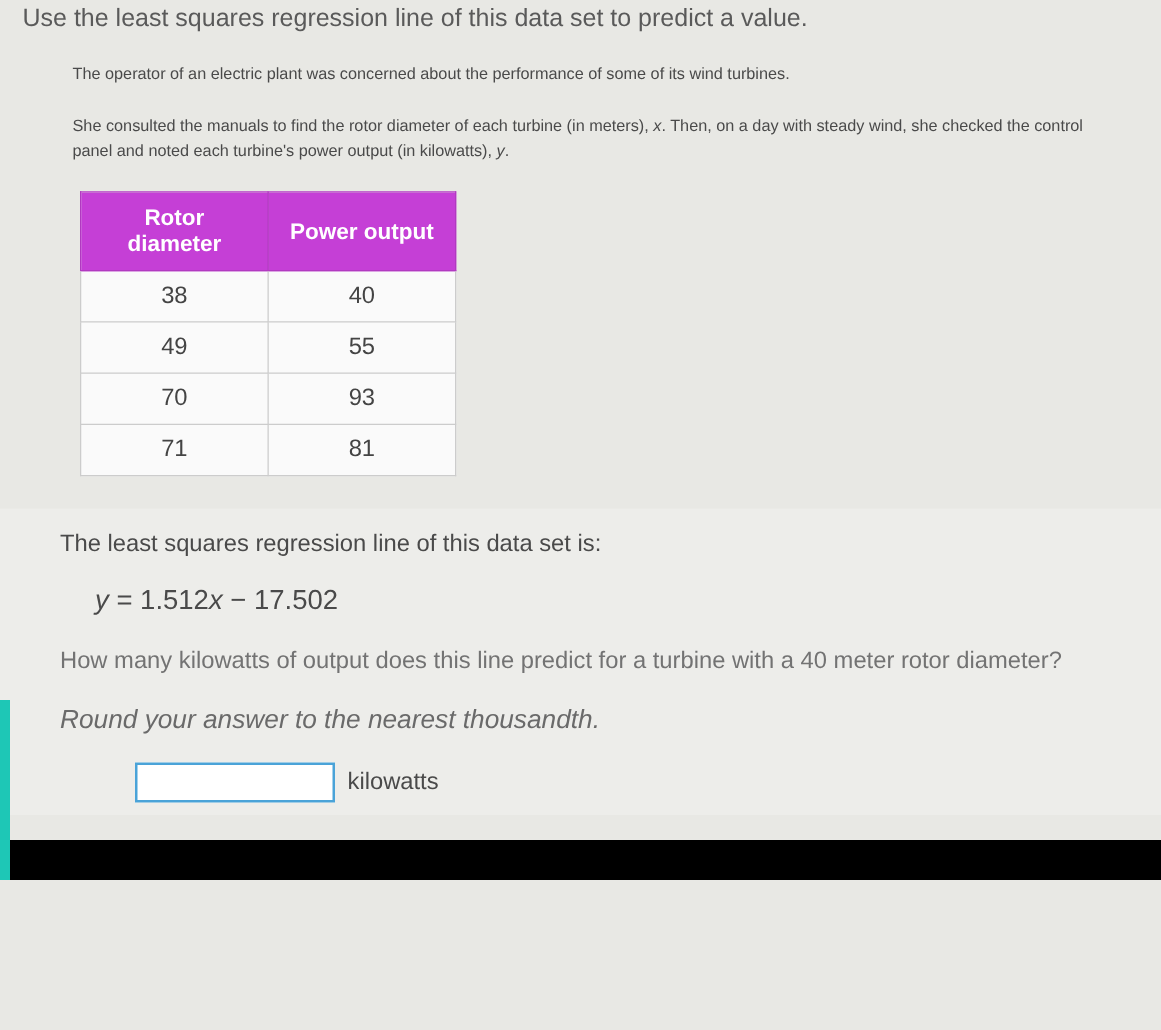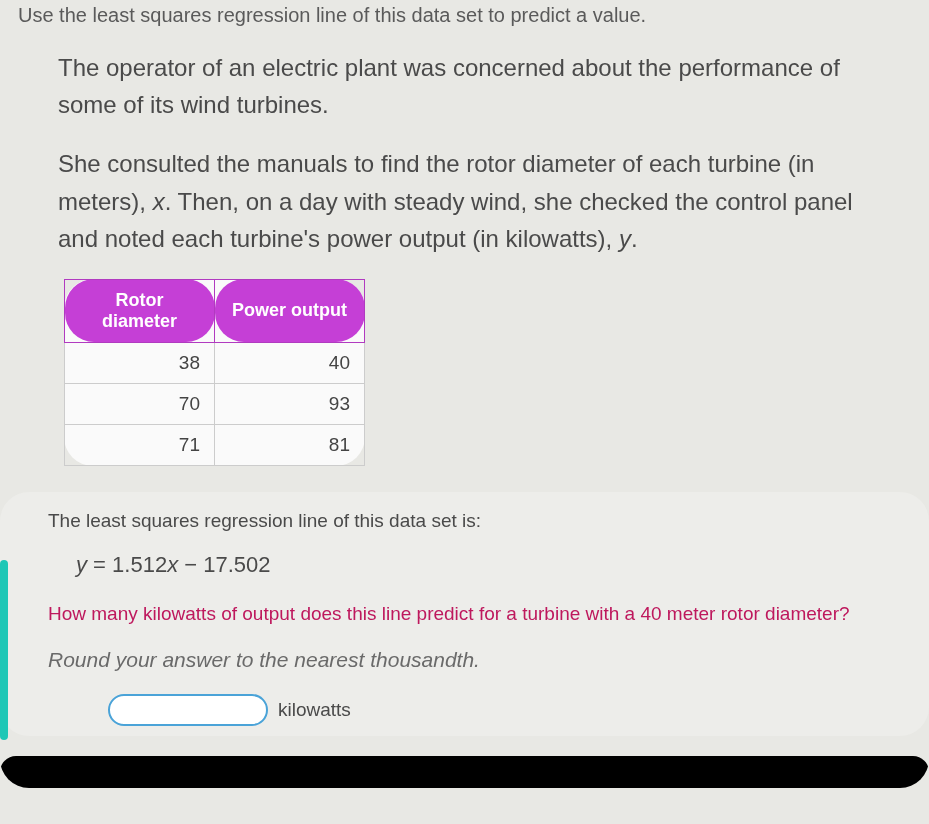--- a/index.html
+++ b/index.html
@@ -1,15 +1,15 @@
 <!DOCTYPE html>
 <html><head>
   <meta charset="utf-8">
   <style>
-    * { box-sizing: border-box; margin: 0; padding: 0; border-radius: 29px; }
+    * { box-sizing: border-box; margin: 0; padding: 0; }
     body {
       font-family: Arial, Helvetica, sans-serif;
       background: #e8e8e4;
       width: 929px;
       color: #4a4a4a;
       position: relative;
     }
     .page {
       padding: 0 0 20px 0;
     }
@@ -23,21 +23,21 @@
     }
     .header-instruction {
       font-size: 20px;
       color: #5a5a5a;
       padding: 4px 18px 22px 18px;
     }
     .content {
       padding: 0 58px 0 58px;
     }
     .para {
-      font-size: 24px;
+      font-size: 13px;
       color: #4a4a4a;
       line-height: 1.55;
       margin-bottom: 22px;
     }
     .italic-var {
       font-style: italic;
     }
     table.data {
       border-collapse: collapse;
       margin: 6px 0 26px 6px;
@@ -47,21 +47,21 @@
       background: #c53fd6;
       color: #ffffff;
       font-weight: bold;
       font-size: 18px;
       padding: 10px 14px;
       border: 1px solid #b13ac0;
     }
     table.data td {
       font-size: 19px;
       color: #444;
-      text-align: right;
+      text-align: center;
       border: 1px solid #ccc;
       padding: 9px 14px;
       width: 150px;
     }
     .section2 {
       padding: 18px 48px 10px 48px;
       background: #ededea;
     }
     .lead {
       font-size: 19px;
@@ -71,21 +71,21 @@
     .formula {
       font-size: 22px;
       color: #4a4a4a;
       padding-left: 28px;
       margin-bottom: 22px;
       font-family: Arial, sans-serif;
     }
     .formula .yvar, .formula .xvar { font-style: italic; }
     .question {
       font-size: 19px;
-      color: #be185d;
+      color: #737373;
       line-height: 1.5;
       margin-bottom: 20px;
     }
     .hint {
       font-size: 21px;
       font-style: italic;
       color: #6a6a6a;
       margin-bottom: 22px;
     }
     .answer-row {
@@ -134,20 +134,24 @@
           <th>Rotor diameter</th>
           <th>Power output</th>
         </tr>
       </thead>
       <tbody>
         <tr>
           <td>38</td>
           <td>40</td>
         </tr>
         <tr>
+          <td>49</td>
+          <td>55</td>
+        </tr>
+        <tr>
           <td>70</td>
           <td>93</td>
         </tr>
         <tr>
           <td>71</td>
           <td>81</td>
         </tr>
       </tbody>
     </table>
   </div>

